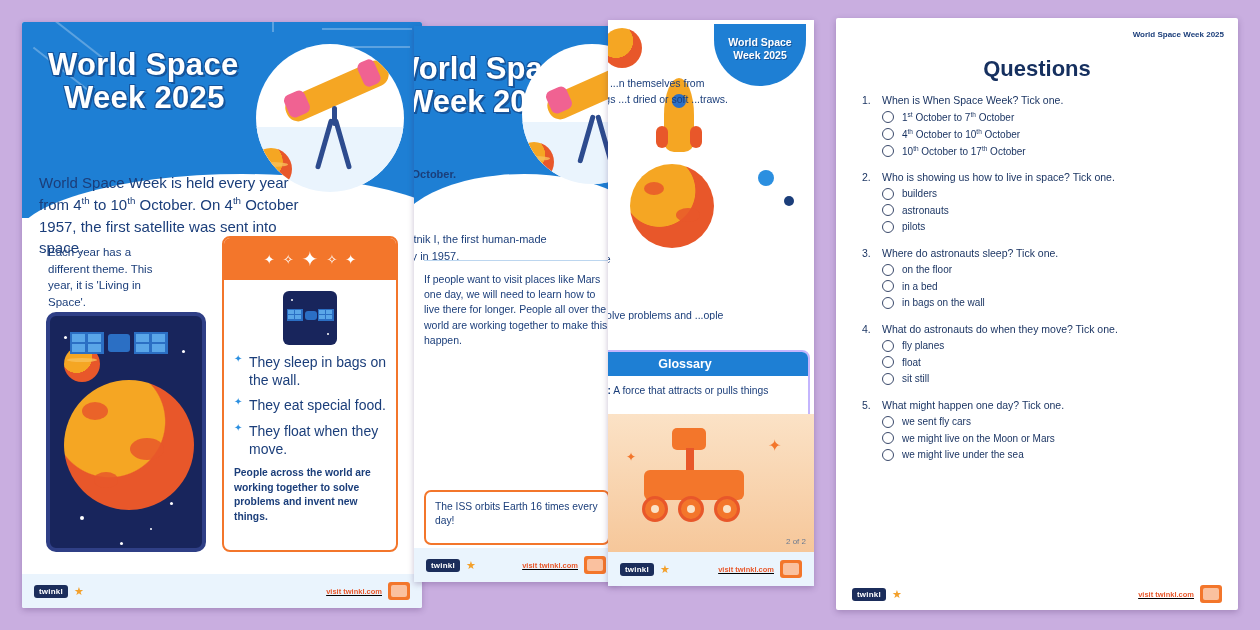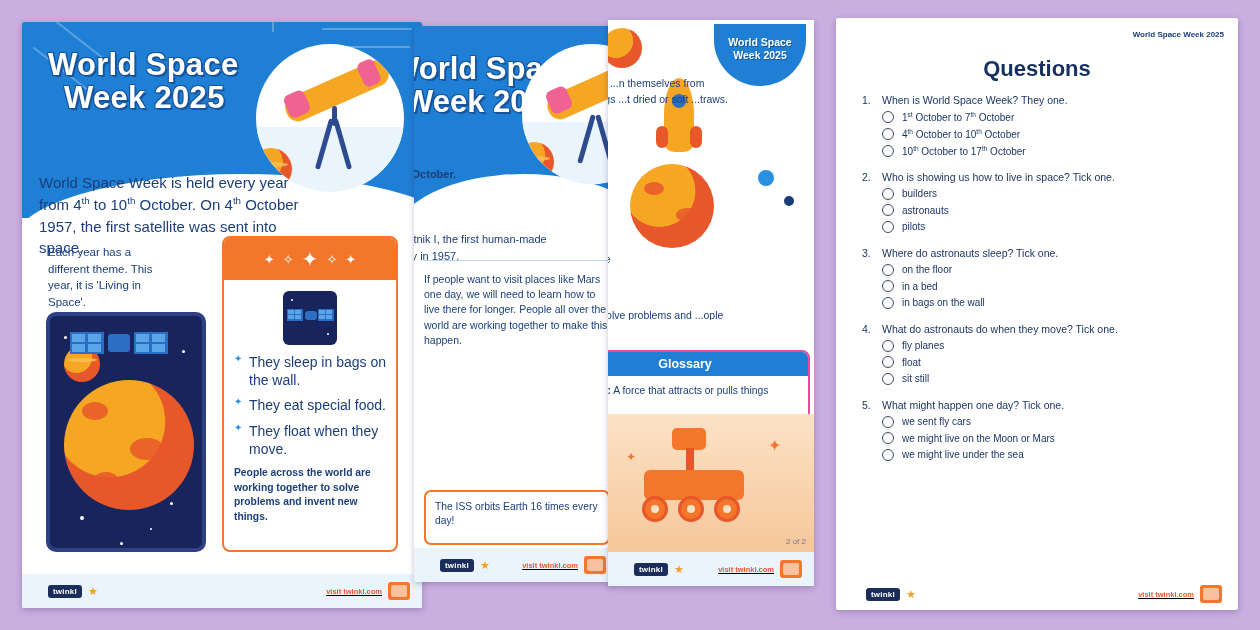--- a/index.html
+++ b/index.html
@@ -114,21 +114,21 @@
     content:"✦"; position:absolute; left:0; top:-1px; color:#2b8fe0; font-size:10px;
   }
 
   
   .p-footer {
     position:absolute; left:0; bottom:0; width:100%; height:34px; background:#eaf4fd;
     display:flex; align-items:center; justify-content:space-between; padding: 0 12px;
   }
   .twinkl-logo {
     background:#1b2d5b; color:#fff; font-size:8px; font-weight:bold; border-radius:3px;
-    padding:2px 5px; letter-spacing:.2px;margin-left:14px;
+    padding:2px 5px; letter-spacing:.2px;
   }
   .footer-star { color:#f3a02b; font-size:11px; margin-left:6px; }
   .footer-right { display:flex; align-items:center; gap:6px;text-decoration:underline; }
   .footer-url { color:#e8572a; font-size:7.5px; font-weight:bold; }
   .footer-badge { width:22px; height:18px; background:#f3762b; border-radius:3px; position:relative; }
   .footer-badge:after{
     content:""; position:absolute; left:3px; top:3px; width:16px; height:12px;
     background:#fff; border-radius:2px; opacity:.55;
   }
 
@@ -173,21 +173,21 @@
   .p3-text2 { position:absolute; left:-86px; top:232px; width:210px; color:#1b3e7a; font-size:10.5px; line-height:1.5; }
   .p3-text3 { position:absolute; left:-86px; top:288px; width:215px; color:#1b3e7a; font-size:10.5px; line-height:1.5; }
   .p3-badge {
     position:absolute; right:8px; top:4px; width:92px; height:62px; background:#1e7fd4;
     border-radius:0 0 46px 46px; color:#fff; font-weight:bold; font-size:10.5px;
     text-align:center; padding-top:12px; line-height:1.25;
     text-shadow: 1px 1px 0 #16559c;
   }
   .p3-gloss {
     position:absolute; left:-48px; top:330px; width:250px; border-radius:8px; overflow:hidden;
-    border:2px solid #ec4899; background:#fff;
+    border:2px solid #c4b5fd; background:#fff;
   }
   .p3-gloss-head { background:#1e7fd4; color:#fff; font-weight:bold; text-align:center; font-size:12.5px; padding:5px 0; }
   .p3-gloss-body { padding:8px 10px 10px; }
   .p3-gloss-body p { margin:0 0 7px; font-size:10.3px; color:#1b3e7a; line-height:1.4; }
   .p3-gloss-body b { color:#1b3e7a; }
   .p3-bottom {
     position:absolute; left:0; bottom:34px; width:100%; height:138px;
     background: linear-gradient(#fbe2c6, #f6c79a);
     overflow:hidden;
   }
@@ -446,21 +446,21 @@
 
 <div class="sheet" id="page4">
   <div class="q-brand">World Space Week 2025</div>
   <div class="q-title">Questions</div>
 
   <div class="q-list">
 
     <div class="q-item">
       <div class="q-row">
         <span class="q-num">1.</span>
-        <span class="q-text">When is World Space Week? They one.</span>
+        <span class="q-text">When is When Space Week? Tick one.</span>
       </div>
       <ul class="q-opts">
         <li>
           <span class="radio"></span>
           <span class="q-opt-label">1<sup>st</sup> October to 7<sup>th</sup> October</span>
         </li>
         <li>
           <span class="radio"></span>
           <span class="q-opt-label">4<sup>th</sup> October to 10<sup>th</sup> October</span>
         </li>

